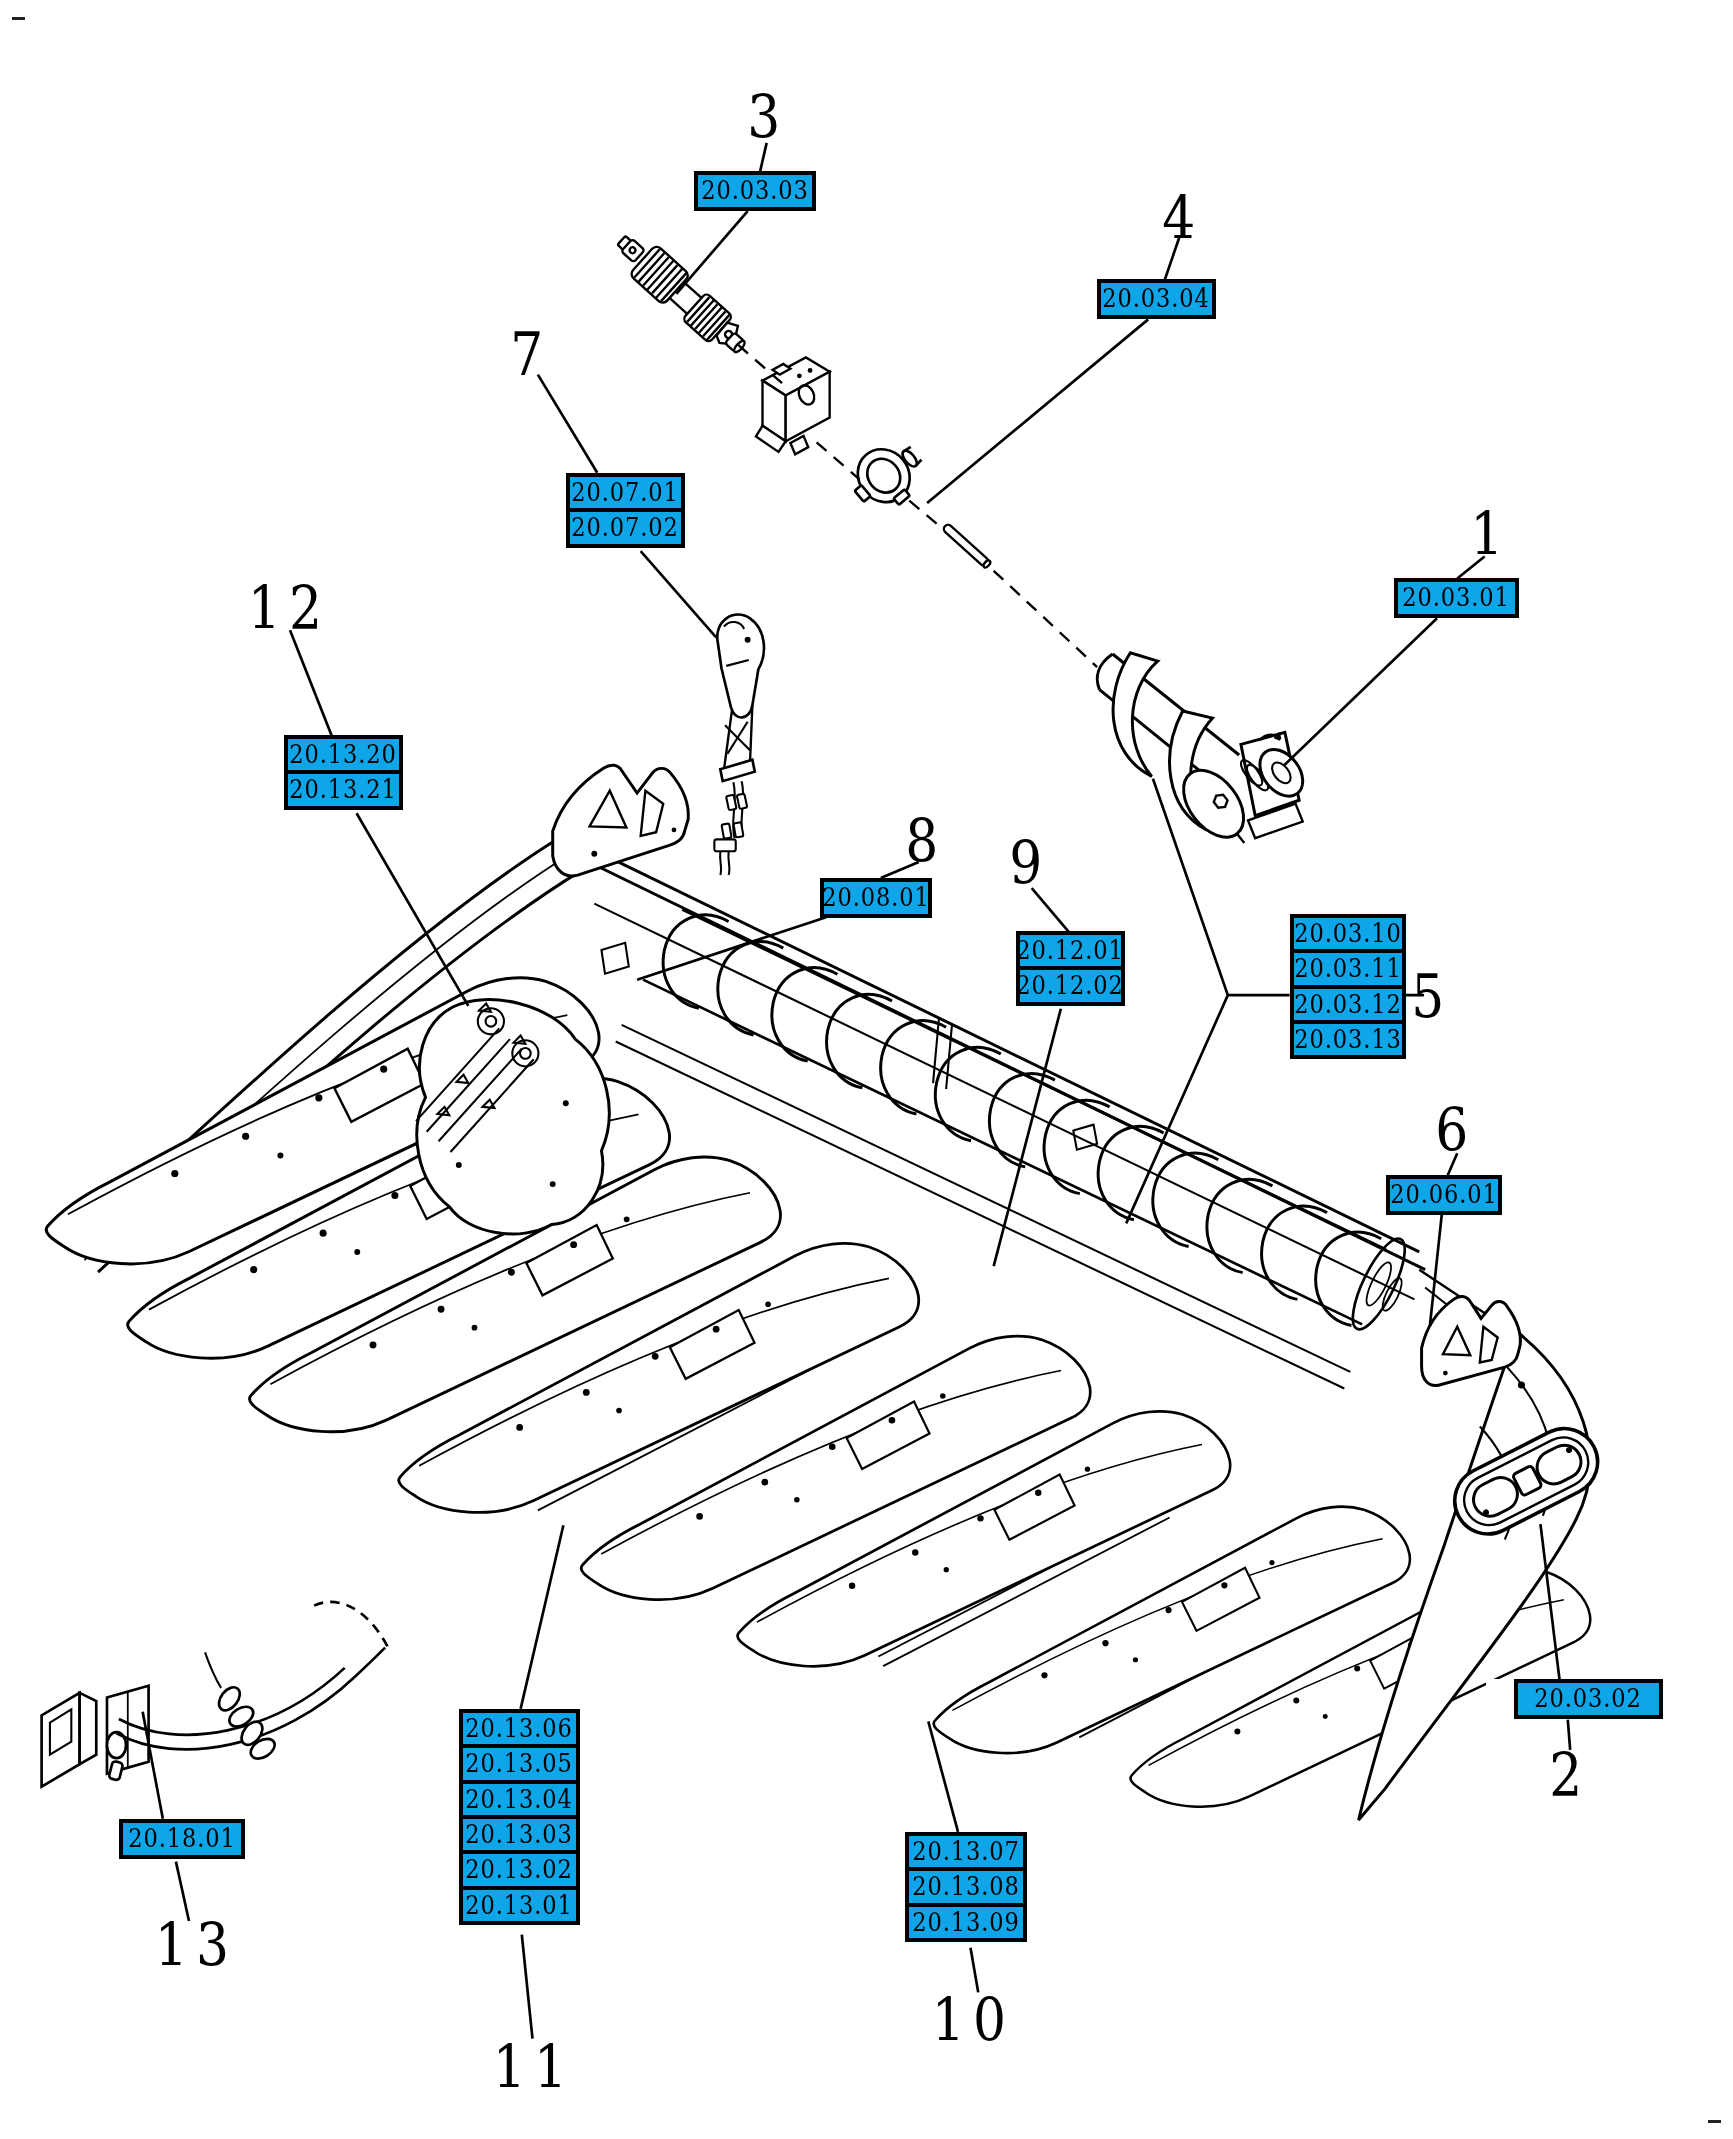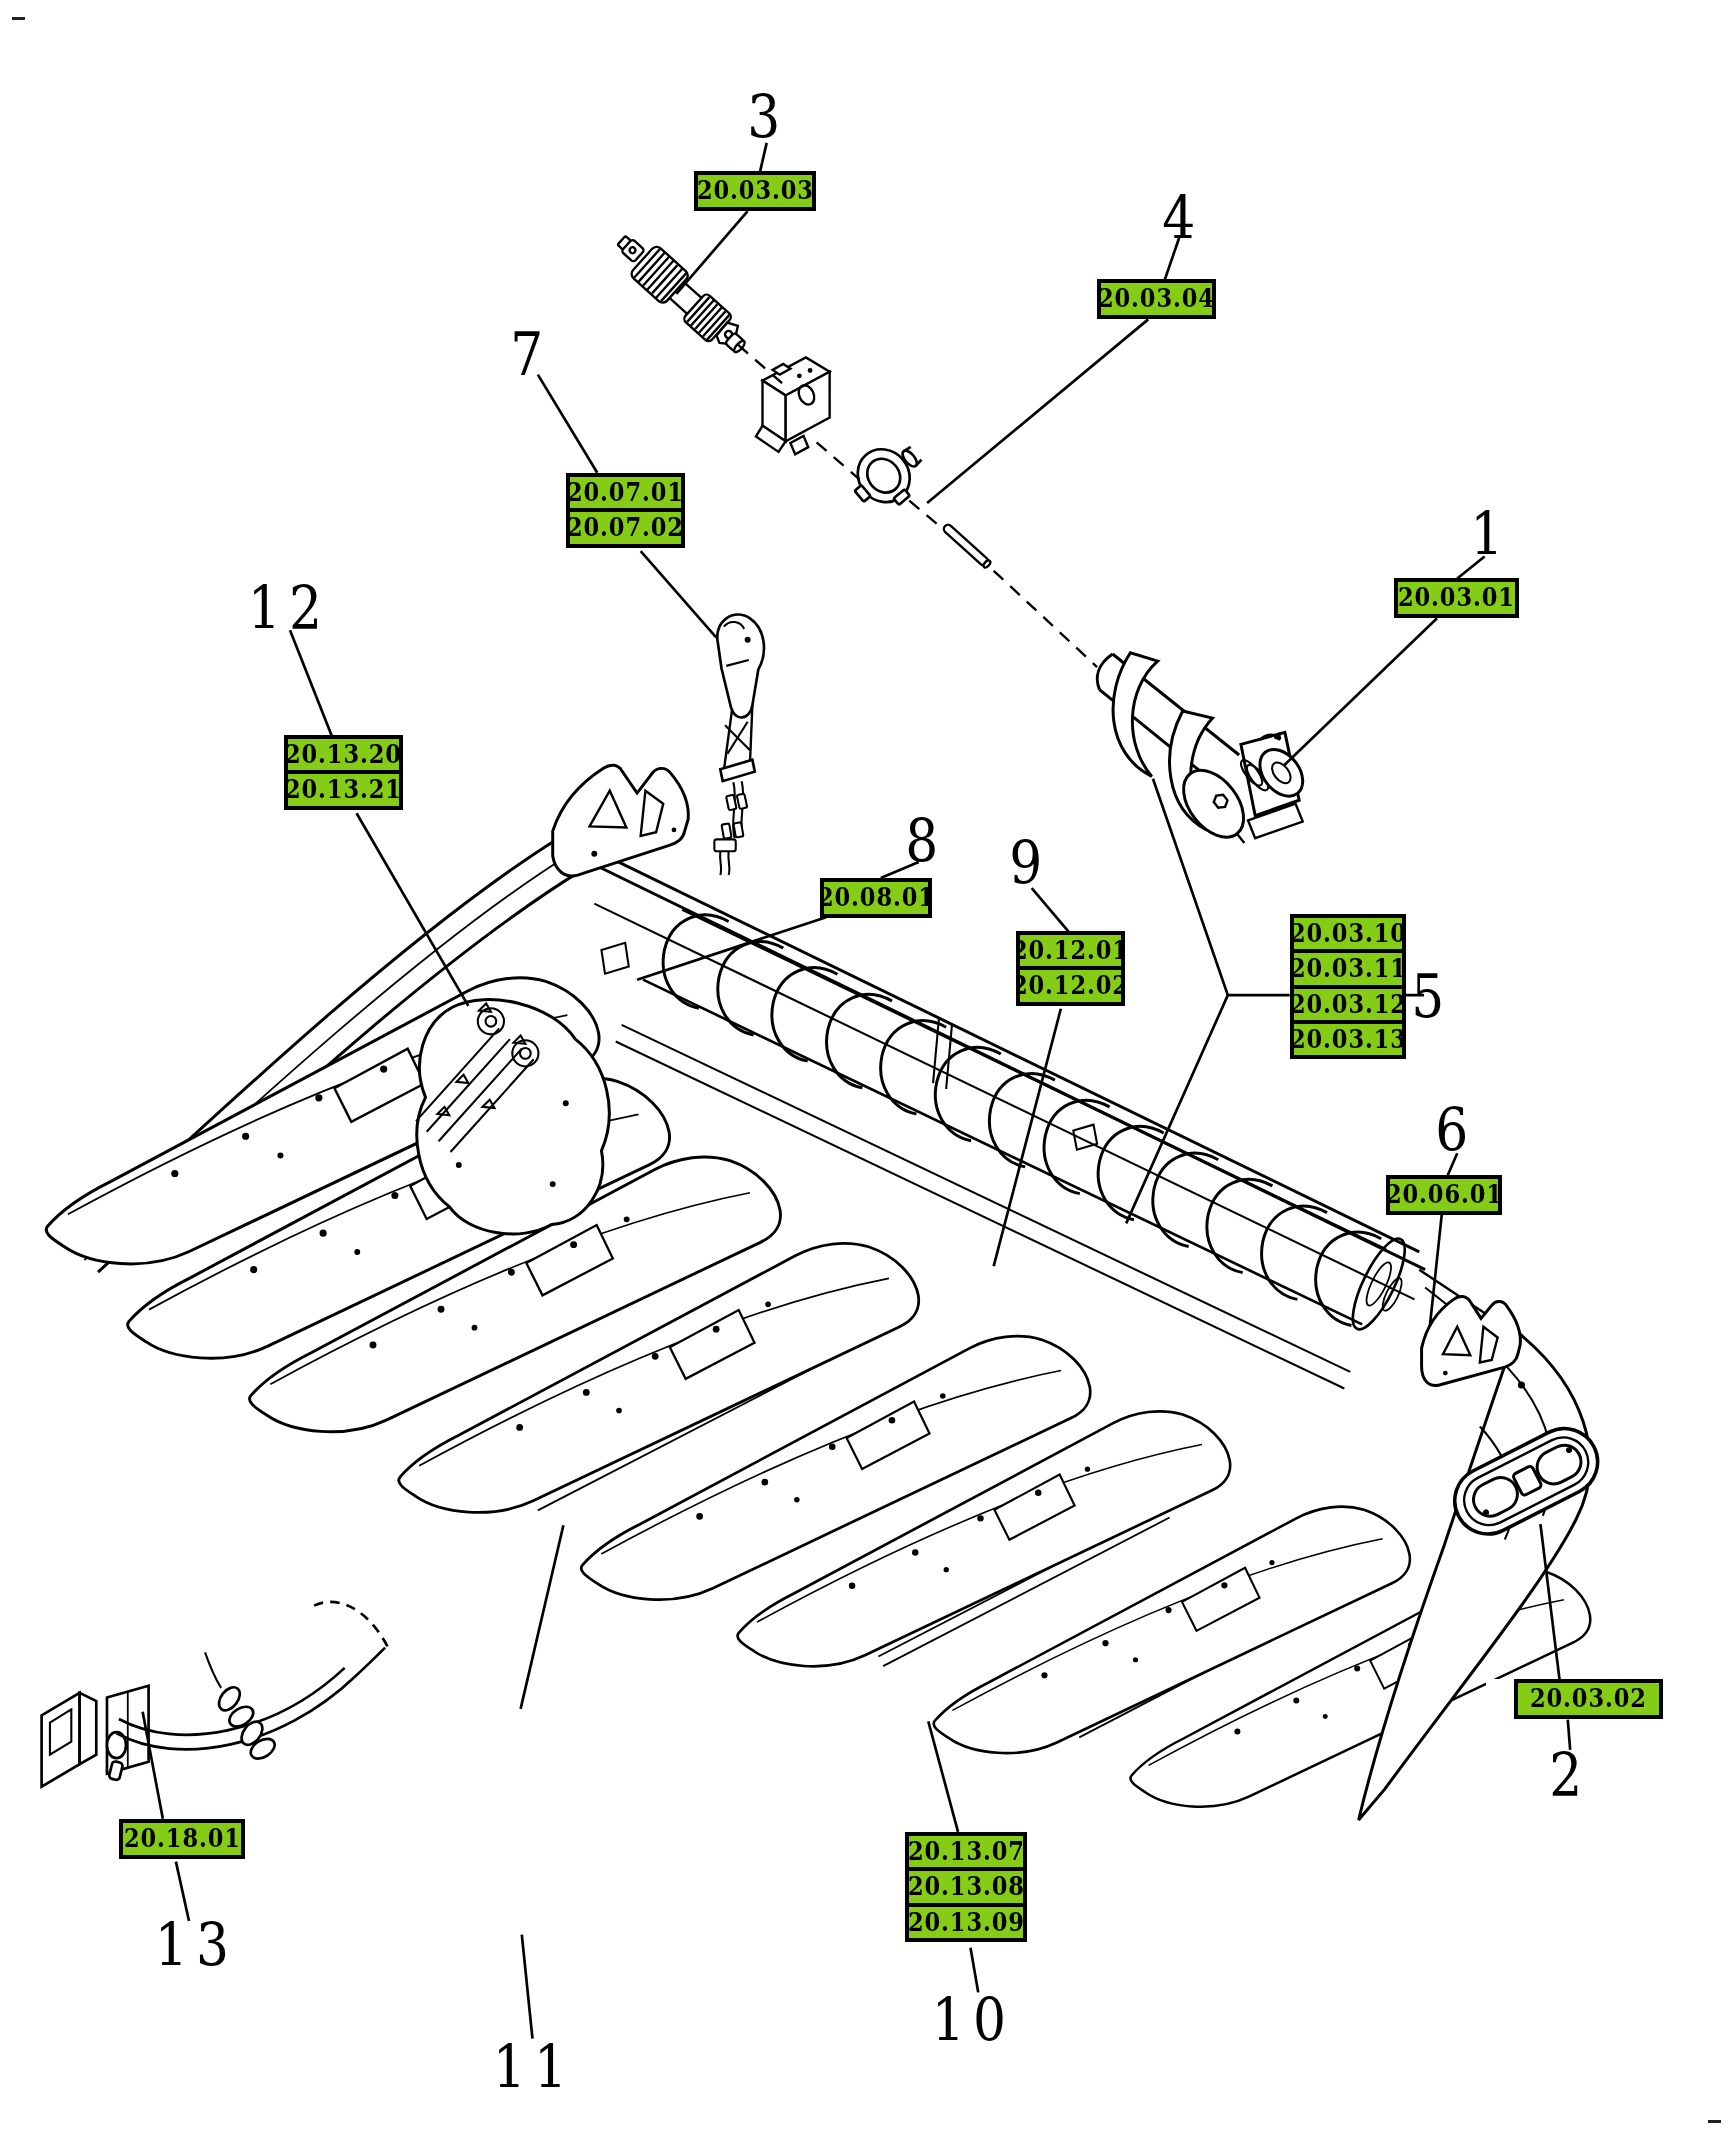--- a/index.html
+++ b/index.html
@@ -1,22 +1,22 @@
 <!DOCTYPE html>
 <html style="font-size:9.5px"><head>
 <meta charset="utf-8">
 <style>
   html,body{margin:0;padding:0;background:#ffffff;}
   body{width:1733px;height:2140px;position:relative;font-family:"DejaVu Serif",serif;color:#000;}
   #stage{position:absolute;left:0;top:0;width:1733px;height:2140px;}
   svg{position:absolute;left:0;top:0;}
   
   .refgroup{position:absolute;background:#fff;}
-  .refrow{height:31.5px;border:4.2px solid #000;margin-top:-4.2px;background:#84cc16;
-          display:flex;align-items:center;justify-content:center;overflow:hidden;font-weight:bold;}
+  .refrow{height:31.5px;border:4.2px solid #000;margin-top:-4.2px;background:#0ea5e9;
+          display:flex;align-items:center;justify-content:center;overflow:hidden;}
   .refrow:first-child{margin-top:0;}
   .reftext{display:inline-block;font-size:25.6px;letter-spacing:0.04em;white-space:nowrap;
            transform:scaleX(0.88);transform-origin:center;line-height:1;}
   
   .callout{position:absolute;transform:translate(-50%,-50%) scaleX(0.88);font-size:59px;
            letter-spacing:0.16em;line-height:1;white-space:nowrap;}
   
   .mark{position:absolute;background:#222;}
 </style>
 </head>
@@ -408,20 +408,40 @@
         <span class="reftext">20.03.02</span>
       </div>
   </div>
 
   <div class="refgroup" style="left:119px;top:1819px;width:126px;">
     <div class="refrow">
         <span class="reftext">20.18.01</span>
       </div>
   </div>
 
+  <div class="refgroup" style="left:459px;top:1709px;width:121px;">
+    <div class="refrow">
+        <span class="reftext">20.13.06</span>
+      </div>
+    <div class="refrow">
+        <span class="reftext">20.13.05</span>
+      </div>
+    <div class="refrow">
+        <span class="reftext">20.13.04</span>
+      </div>
+    <div class="refrow">
+        <span class="reftext">20.13.03</span>
+      </div>
+    <div class="refrow">
+        <span class="reftext">20.13.02</span>
+      </div>
+    <div class="refrow">
+        <span class="reftext">20.13.01</span>
+      </div>
+  </div>
 
   <div class="refgroup" style="left:905px;top:1832px;width:122px;">
     <div class="refrow">
         <span class="reftext">20.13.07</span>
       </div>
     <div class="refrow">
         <span class="reftext">20.13.08</span>
       </div>
     <div class="refrow">
         <span class="reftext">20.13.09</span>

